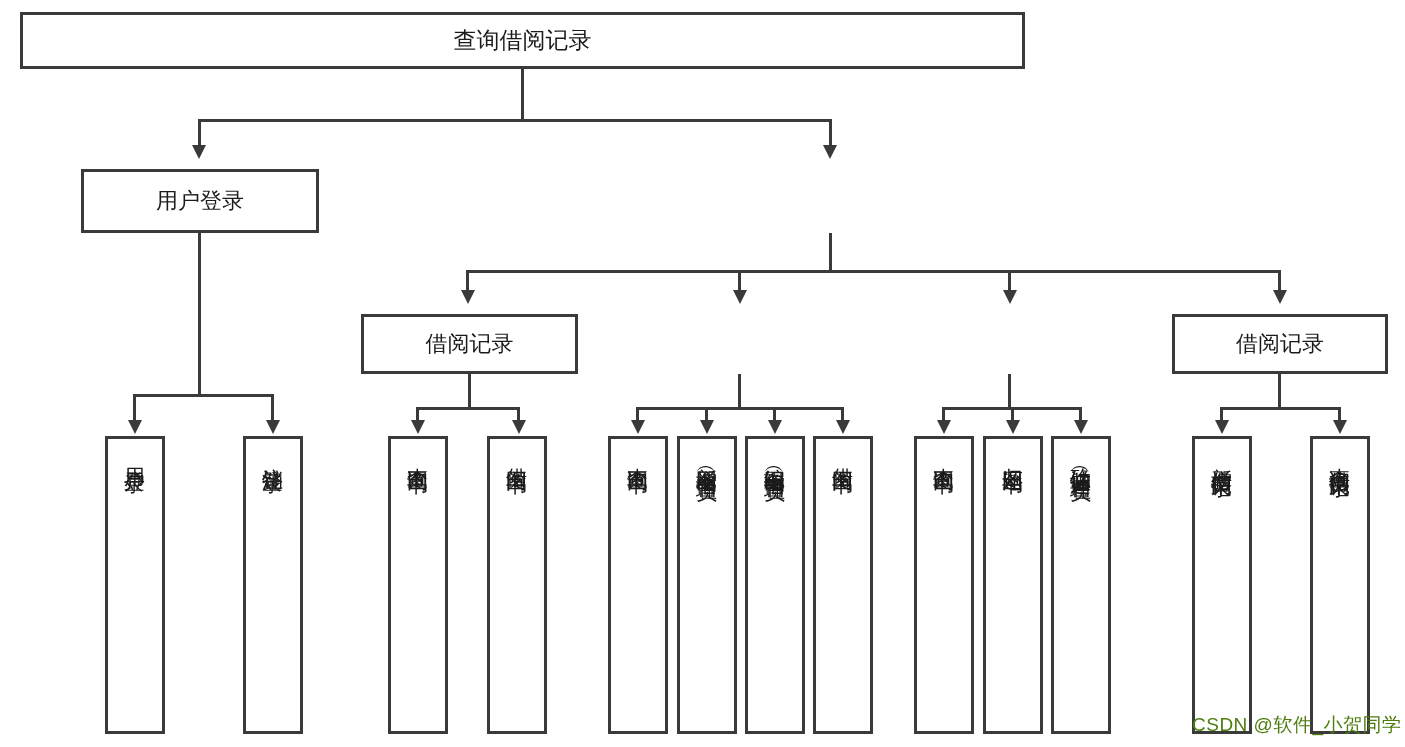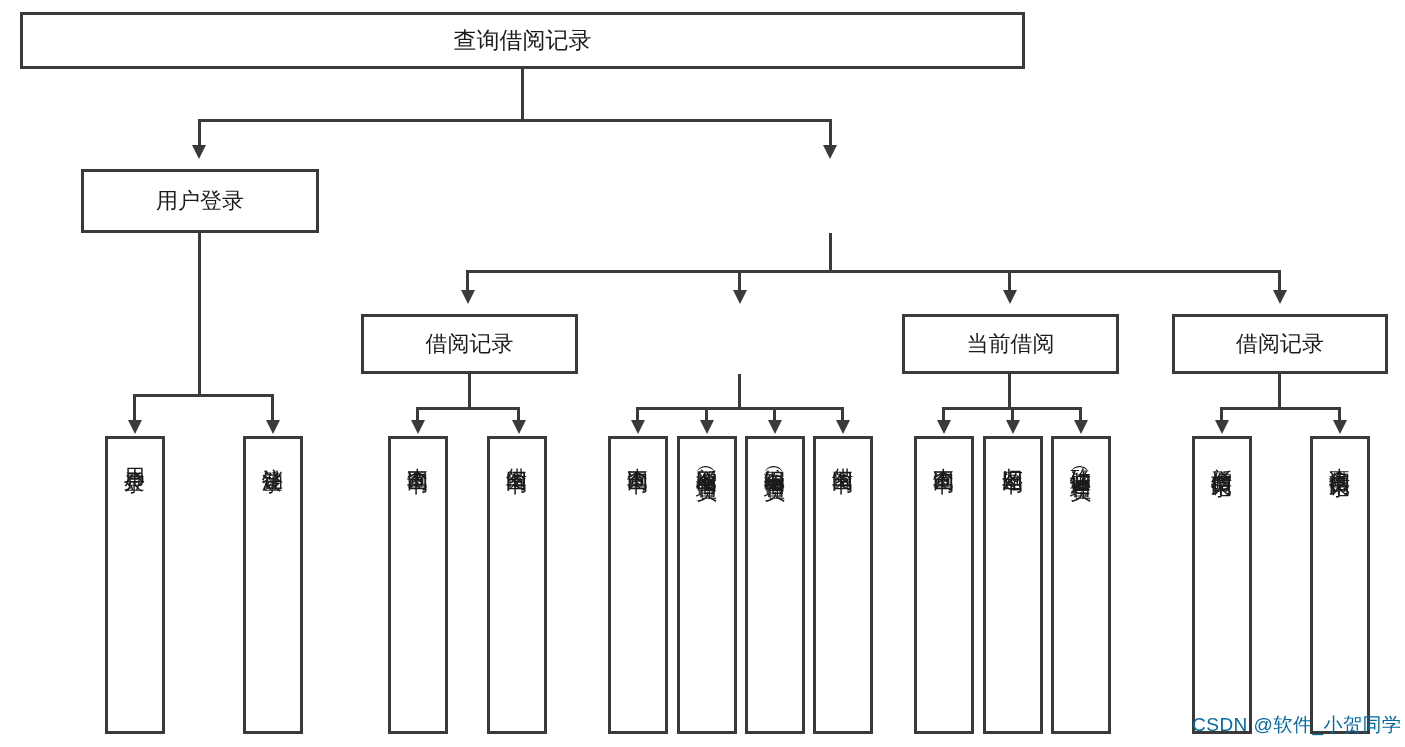--- a/index.html
+++ b/index.html
@@ -73,21 +73,21 @@
     height: 0;
     border-left: 7px solid transparent;
     border-right: 7px solid transparent;
     border-top: 14px solid #3a3a3a;
   }
 
   
   #watermark {
     position: absolute;
     font-size: 19px;
-    color: #0369a1;
+    color: #4d7c0f;
     white-space: nowrap;
     user-select: none;
     letter-spacing: 0.5px;
   }
 </style>
 </head>
 <body>
 
 <div id="diagram-root">
 
@@ -120,23 +120,20 @@
   <div class="edge edge-v" style="left:738px; top:270px; height:22px;"></div>
   <div class="arrow" style="left:733px; top:290px;"></div>
   <div class="edge edge-v" style="left:1008px; top:270px; height:22px;"></div>
   <div class="arrow" style="left:1003px; top:290px;"></div>
   <div class="edge edge-v" style="left:1278px; top:270px; height:22px;"></div>
   <div class="arrow" style="left:1273px; top:290px;"></div>
 
   <div class="node node-l3" style="left:361px; top:314px; width:217px; height:60px;">
     <span>借阅记录</span>
   </div>
-  <div class="node node-l3" style="left:902px; top:314px; width:217px; height:60px;">
-    <span>当前借阅</span>
-  </div>
   <div class="node node-l3" style="left:1172px; top:314px; width:216px; height:60px;">
     <span>借阅记录</span>
   </div>
 
   <div class="edge edge-v" style="left:468px; top:374px; height:36px;"></div>
   <div class="edge edge-h" style="left:416px; top:407px; width:104px;"></div>
   <div class="edge edge-v" style="left:416px; top:407px; height:15px;"></div>
   <div class="arrow" style="left:411px; top:420px;"></div>
   <div class="edge edge-v" style="left:517px; top:407px; height:15px;"></div>
   <div class="arrow" style="left:512px; top:420px;"></div>

